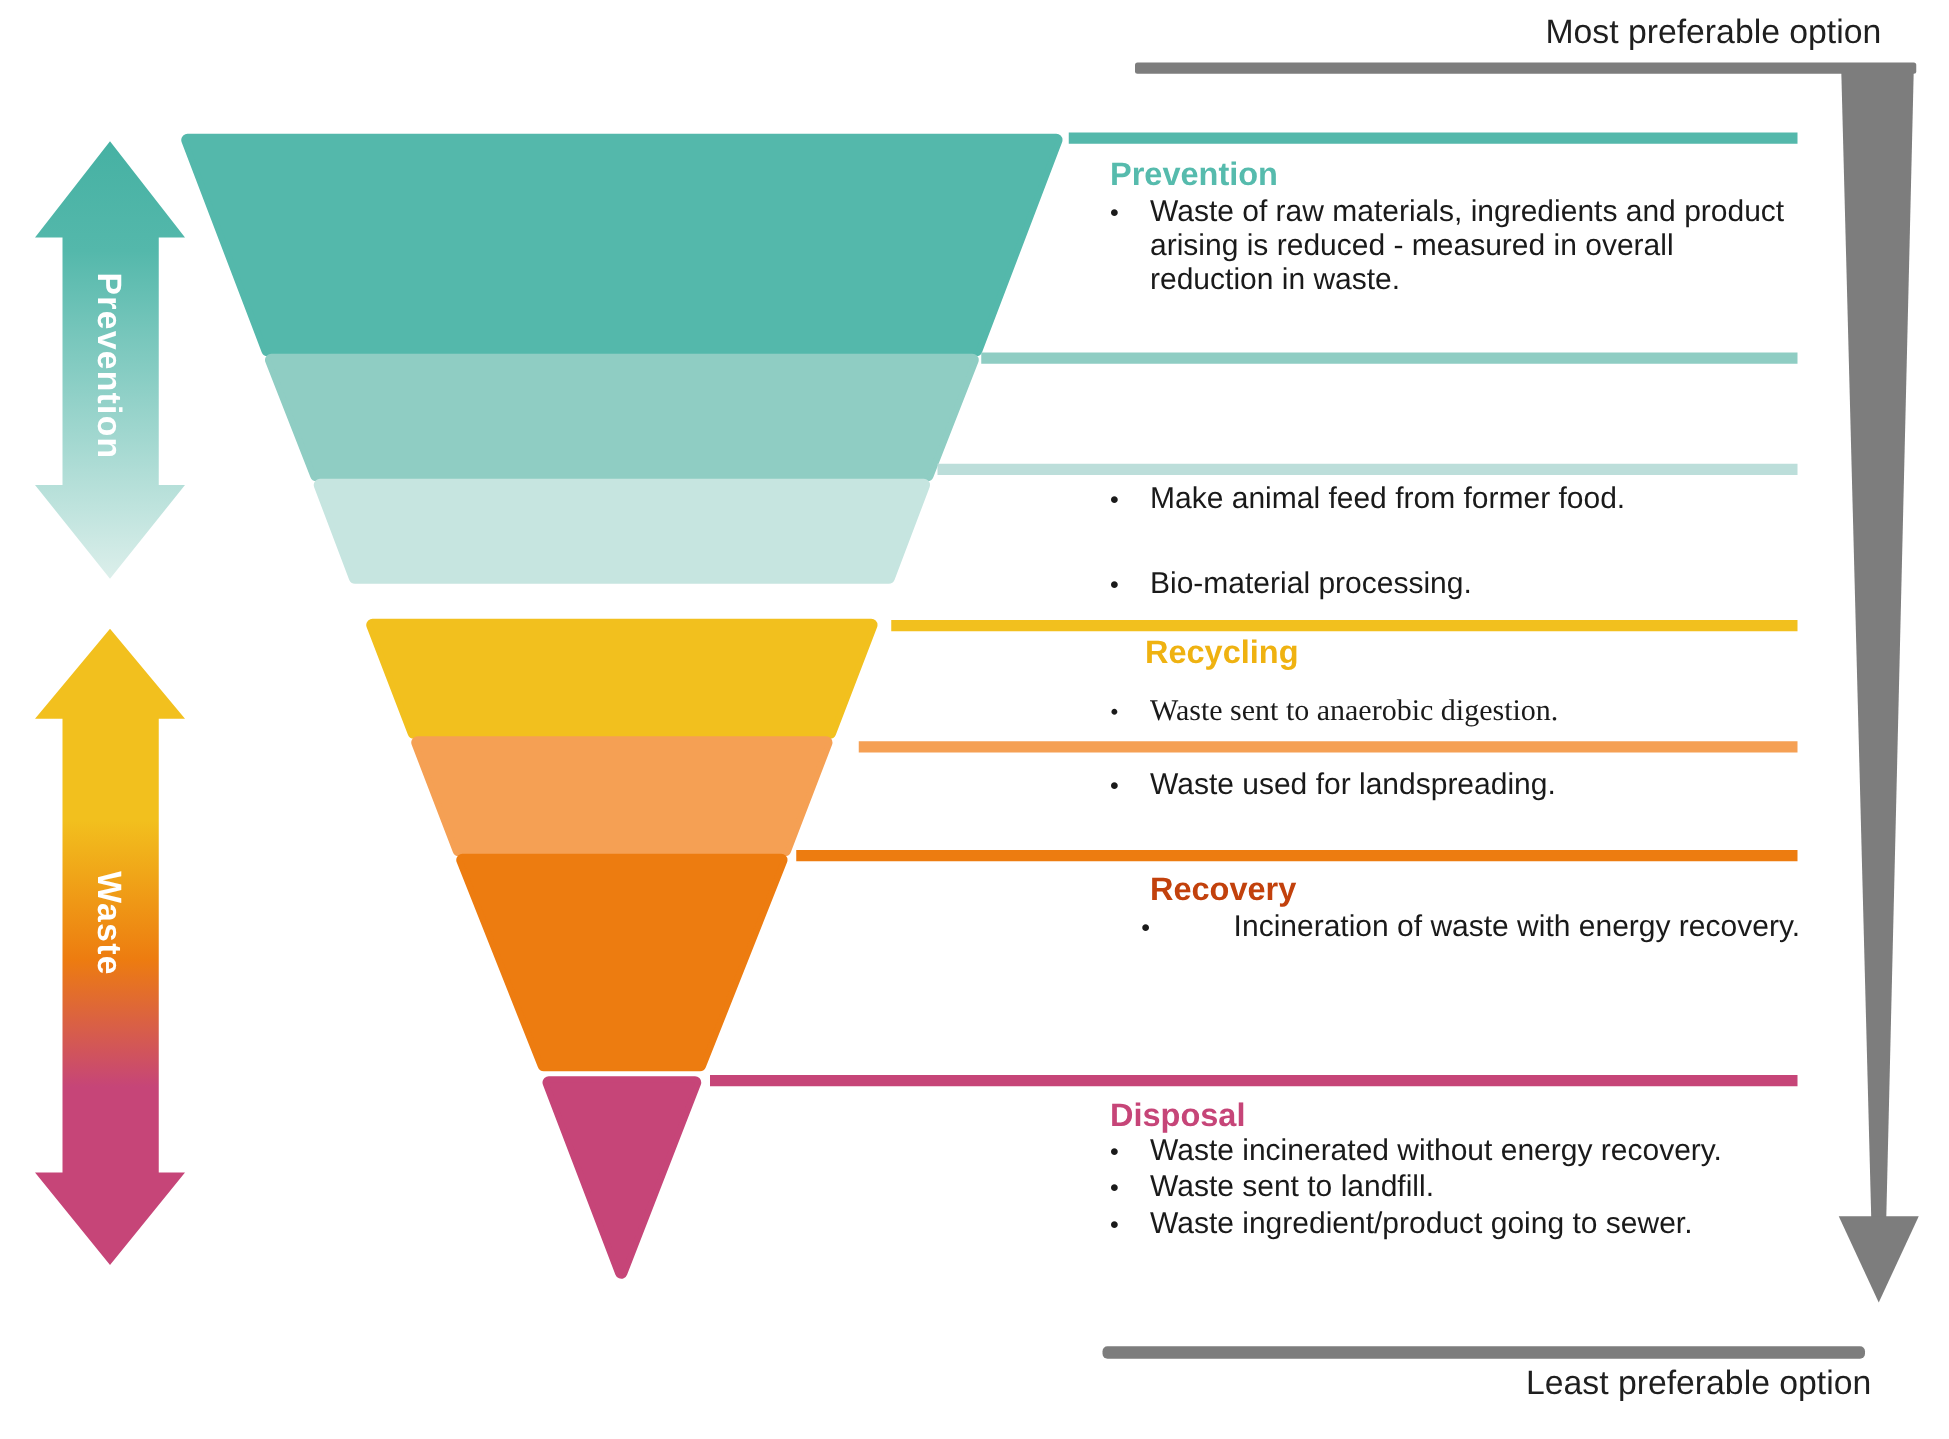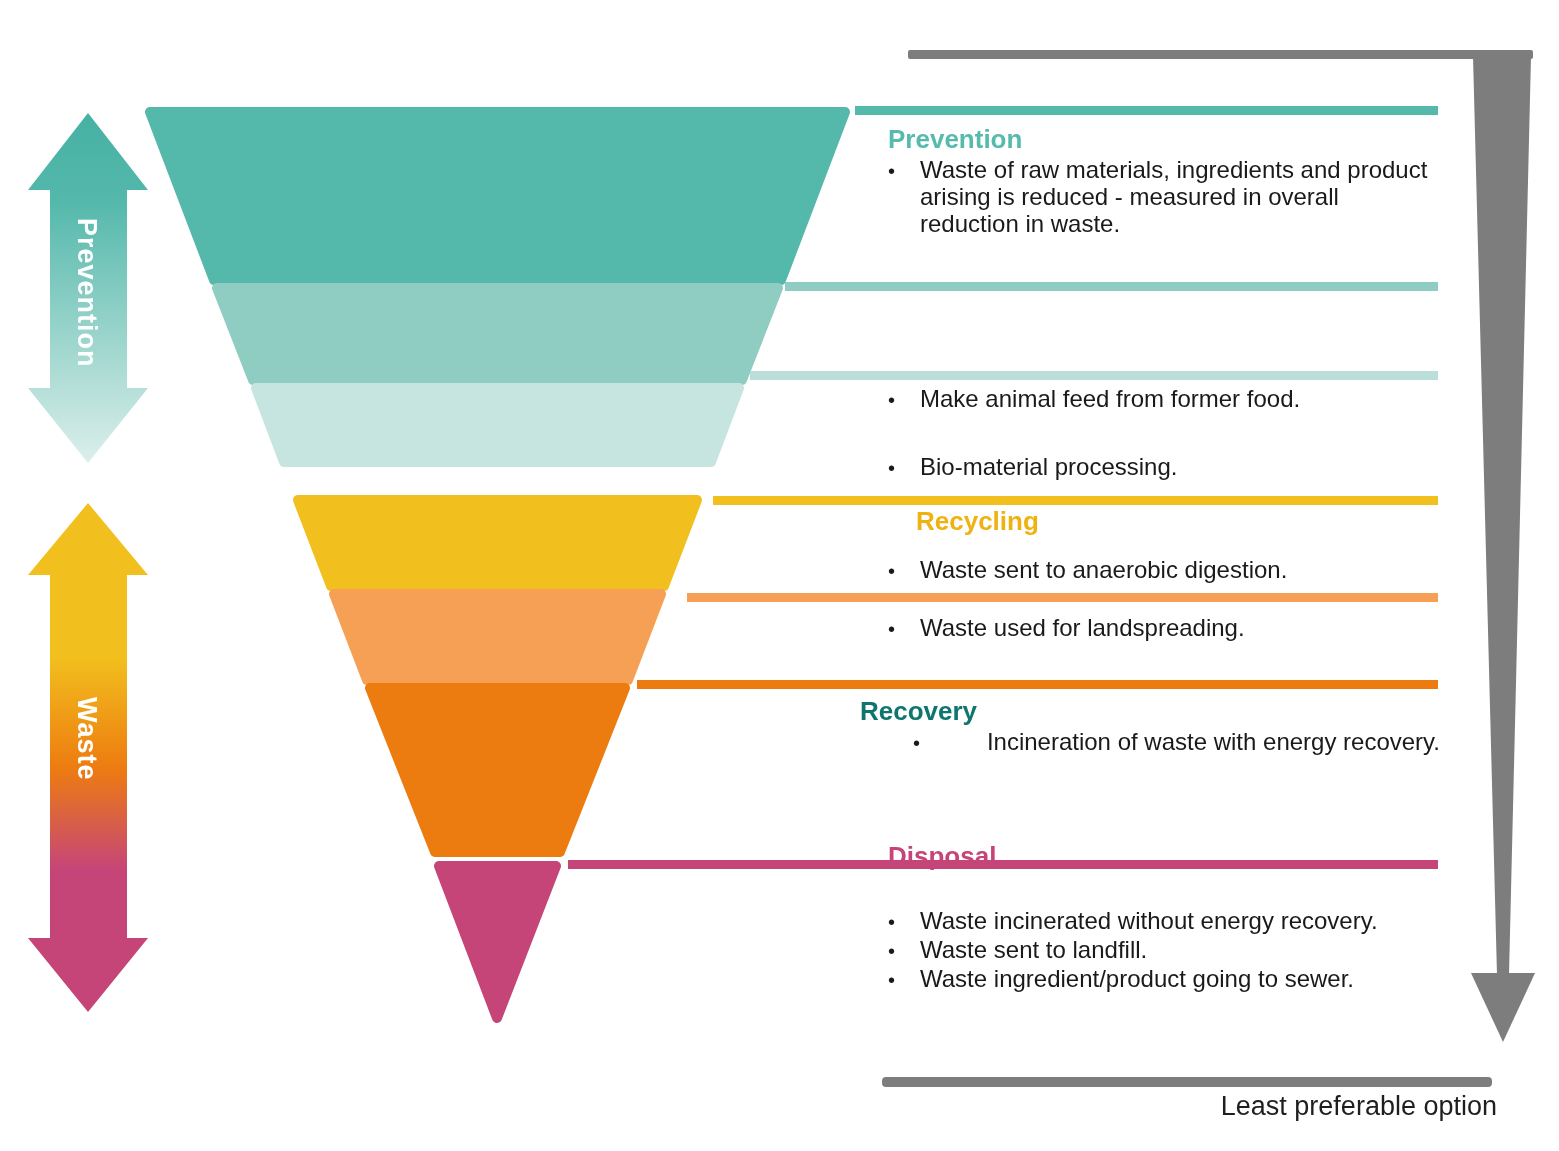--- a/index.html
+++ b/index.html
@@ -54,20 +54,21 @@
 
     <rect x="908" y="50" width="625" height="9" rx="2" fill="#7d7d7d"></rect>
     <polygon points="1473,56 1531,56 1509,975 1497,975" fill="#7d7d7d"></polygon>
     <polygon points="1471,973 1535,973 1503,1042" fill="#7d7d7d"></polygon>
     <rect x="882" y="1077" width="610" height="10" rx="4" fill="#7d7d7d"></rect>
   </svg>
 
   <div class="sidelabel" style="left:71px;top:218px;">Prevention</div>
   <div class="sidelabel" style="left:71px;top:697px;">Waste</div>
 
+  <div class="endlabel" style="left:900px;top:10px;width:605px;">Most preferable option</div>
   <div class="endlabel" style="left:900px;top:1091px;width:597px;">Least preferable option</div>
 
   <div class="divider" style="left: 855px; top: 106px; width: 583px; background-color: rgb(84, 184, 171);"></div>
   <div class="divider" style="left: 785px; top: 282px; width: 653px; background-color: rgb(143, 205, 195);"></div>
   <div class="divider" style="left: 750px; top: 371px; width: 688px; background-color: rgb(188, 222, 218);"></div>
   <div class="divider" style="left: 713px; top: 496px; width: 725px; background-color: rgb(242, 192, 30);"></div>
   <div class="divider" style="left: 687px; top: 593px; width: 751px; background-color: rgb(245, 160, 84);"></div>
   <div class="divider" style="left: 637px; top: 680px; width: 801px; background-color: rgb(237, 124, 16);"></div>
   <div class="divider" style="left: 568px; top: 860px; width: 870px; background-color: rgb(198, 69, 120);"></div>
 
@@ -88,43 +89,43 @@
   </div>
 
   <div class="bullets" style="top:453px;">
     <div class="bullet">
       <span class="mark"></span>
       <span class="txt">Bio-material processing.</span>
     </div>
   </div>
 
   <div class="heading" style="left: 888px; top: 508px; color: rgb(239, 178, 17); margin-left: 28px;">Recycling</div>
-  <div class="bullets" style="top:556px;">
+  <div class="bullets" style="top:556px;font-family:Liberation Serif, serif;">
     <div class="bullet">
       <span class="mark"></span>
       <span class="txt">Waste sent to anaerobic digestion.</span>
     </div>
   </div>
 
   <div class="bullets" style="top:614px;">
     <div class="bullet">
       <span class="mark"></span>
       <span class="txt">Waste used for landspreading.</span>
     </div>
   </div>
 
-  <div class="heading" style="left: 860px; top: 698px; color: #0f766e;">Recovery</div>
+  <div class="heading" style="left: 920px; top: 698px; color: #c2410c;">Recovery</div>
   <div class="bullets" style="top:728px;text-align:right;">
     <div class="bullet">
       <span class="mark"></span>
       <span class="txt">Incineration of waste with energy recovery.</span>
     </div>
   </div>
 
-  <div class="heading" style="left: 888px; top: 843px; color: rgb(198, 69, 120);">Disposal</div>
+  <div class="heading" style="left: 888px; top: 879px; color: rgb(198, 69, 120);">Disposal</div>
   <div class="bullets" style="top:907px;">
     <div class="bullet">
       <span class="mark"></span>
       <span class="txt">Waste incinerated without energy recovery.</span>
     </div>
     <div class="bullet">
       <span class="mark"></span>
       <span class="txt">Waste sent to landfill.</span>
     </div>
     <div class="bullet">

